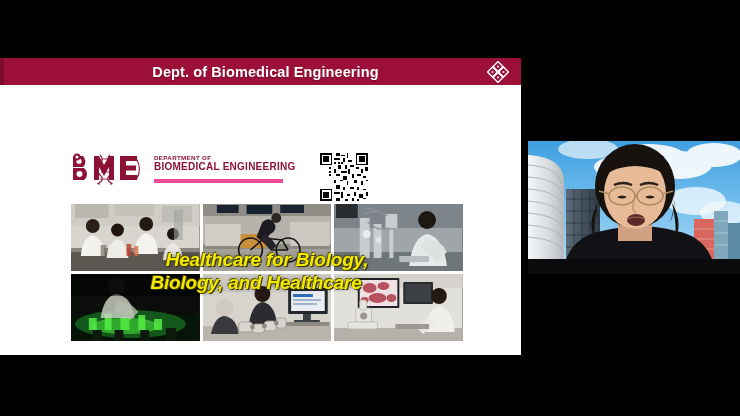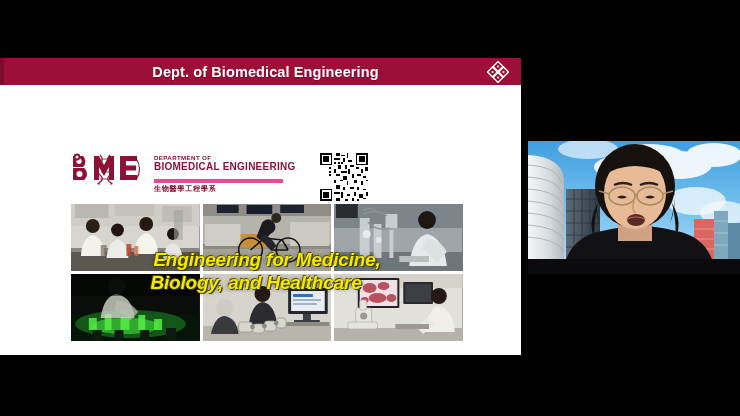--- a/index.html
+++ b/index.html
@@ -146,21 +146,20 @@
             <path d="M31 6 h8 M29.5 12 h11 M31 19 h8 M30 26 h10" stroke-width="0.9"></path>
           </g>
 
           <path d="M66 5 q7 11 0 22" stroke="#8c1236" stroke-width="1.1" fill="none"></path>
         </svg>
       </div>
 
       <div id="dept-text">
         <div class="dept-line1">DEPARTMENT OF</div>
         <div class="dept-line2">BIOMEDICAL ENGINEERING</div>
-        <div class="dept-line3">生物醫學工程學系</div>
       </div>
 
       <div id="qr-code">
         <svg viewBox="0 0 29 29" shape-rendering="crispEdges" aria-hidden="true">
           <rect width="29" height="29" fill="#ffffff"></rect>
           <g fill="#000000">
 
             <rect x="1" y="1" width="7" height="7"></rect>
               <rect x="2" y="2" width="5" height="5" fill="#fff"></rect>
               <rect x="3" y="3" width="3" height="3"></rect>
@@ -398,21 +397,21 @@
 
           <circle cx="106" cy="22" r="8" fill="#241a14"></circle>
           <path d="M92 58 q3 -24 14 -26 q14 3 16 26 z" fill="#f1efe9"></path>
           <path d="M96 44 q-8 4 -12 10 l6 6 q8 -7 12 -9 z" fill="#eae8e2"></path>
           <rect x="62" y="50" width="34" height="5" fill="#9d9992"></rect>
         </svg>
       </div>
     </div>
 
     <div id="headline">
-      <div class="ln ln1">Engineering for Medicine,</div>
+      <div class="ln ln1">Healthcare for Biology,</div>
       <div class="ln ln2">Biology, and Healthcare</div>
     </div>
 
   </div>
 
   <div id="webcam">
     <svg viewBox="0 0 212 133" preserveAspectRatio="none" aria-hidden="true">
       <defs>
         <linearGradient id="sky" x1="0" y1="0" x2="0" y2="1">
           <stop offset="0%" stop-color="#3f9fe0"></stop>

